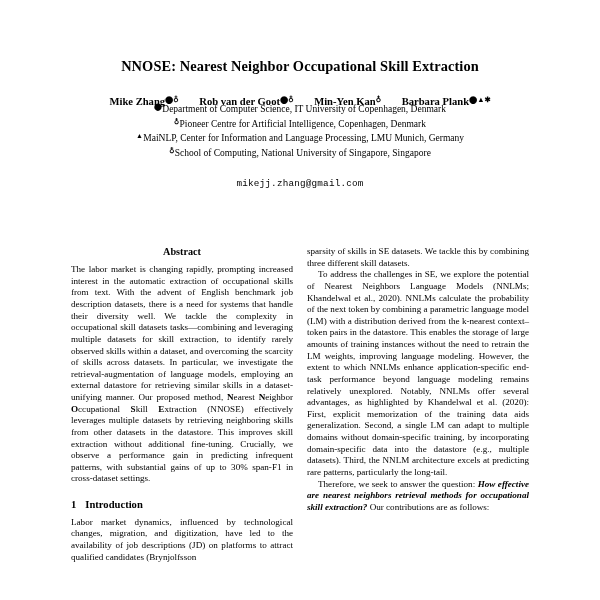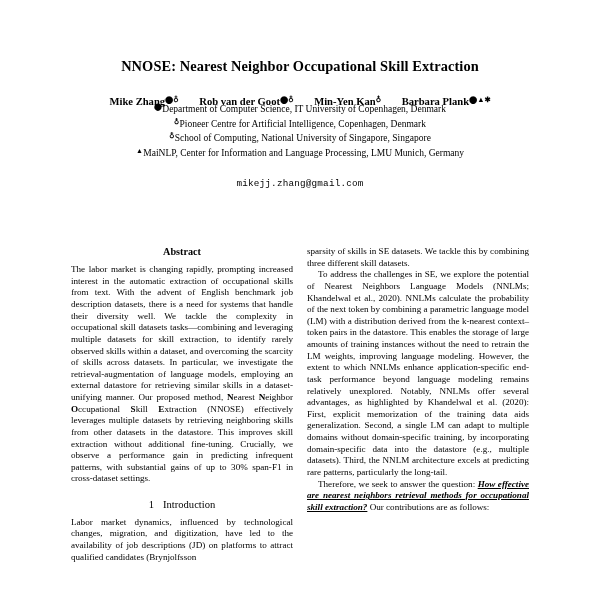--- a/index.html
+++ b/index.html
@@ -100,60 +100,60 @@
   .col-right { left: 307px; }
 
   .sec-center {
     text-align: center;
     font-weight: bold;
     font-size: 10.2px;
     margin: 0 0 7px 0;
     line-height: 1.1;
   }
   .sec-head {
-    font-weight: normal;
+    font-weight: bold;
     font-size: 10.6px;
     margin: 14px 0 5.5px 0;
-    text-align: center;
+    text-align: left;
     line-height: 1.15;
   }
   .sec-head .sec-num { margin-right: 9px; }
 
   p.para {
     margin: 0;
     text-indent: 0;
   }
   p.para + p.para { text-indent: 11px; }
   p.noindent { text-indent: 0 !important; }
 
   .b { font-weight: bold; }
   .i { }
-  .bi { font-weight: bold; font-style: italic; text-decoration: underline; }
+  .bi { font-weight: bold; font-style: italic; }
 </style>
 </head>
 <body>
 
 <div class="page">
 
   <div class="title-block">
     <div class="paper-title">NNOSE: Nearest Neighbor Occupational Skill Extraction</div>
   </div>
 
   <div class="authors-row">
     <span class="author"><span>Mike Zhang</span><span class="sym">⬤♁</span></span>
     <span class="author"><span>Rob van der Goot</span><span class="sym">⬤♁</span></span>
     <span class="author"><span>Min-Yen Kan</span><span class="sym">♁</span></span>
     <span class="author"><span>Barbara Plank</span><span class="sym">⬤▲✱</span></span>
   </div>
 
   <div class="affils">
     <div class="affil-line"><span class="sym">⬤</span><span>Department of Computer Science, IT University of Copenhagen, Denmark</span></div>
     <div class="affil-line"><span class="sym">♁</span><span>Pioneer Centre for Artificial Intelligence, Copenhagen, Denmark</span></div>
+    <div class="affil-line"><span class="sym">▲</span><span>MaiNLP, Center for Information and Language Processing, LMU Munich, Germany</span></div>
     <div class="affil-line"><span class="sym">♁</span><span>School of Computing, National University of Singapore, Singapore</span></div>
-    <div class="affil-line"><span class="sym">▲</span><span>MaiNLP, Center for Information and Language Processing, LMU Munich, Germany</span></div>
   </div>
 
   <div class="email">mikejj.zhang@gmail.com</div>
 
   <div class="col col-left">
     <div class="sec-center">Abstract</div>
     <p class="para noindent"><span>The labor market is changing rapidly, prompting increased interest in the automatic extraction of occupational skills from text. With the advent of English benchmark job description datasets, there is a need for systems that handle their diversity well. We tackle the complexity in occupational skill datasets tasks—combining and leveraging multiple datasets for skill extraction, to identify rarely observed skills within a dataset, and overcoming the scarcity of skills across datasets. In particular, we investigate the retrieval-augmentation of language models, employing an external datastore for retrieving similar skills in a dataset-unifying manner. Our proposed method, </span><span class="b">N</span><span>earest </span><span class="b">N</span><span>eighbor </span><span class="b">O</span><span>ccupational </span><span class="b">S</span><span>kill </span><span class="b">E</span><span>xtraction</span><span> (NNOSE) effectively leverages multiple datasets by retrieving neighboring skills from other datasets in the datastore. This improves skill extraction </span><span class="i">without</span><span> additional fine-tuning. Crucially, we observe a performance gain in predicting infrequent patterns, with substantial gains of up to 30% span-F1 in cross-dataset settings.</span></p>
 
     <div class="sec-head"><span class="sec-num">1</span><span>Introduction</span></div>
     <p class="para noindent">Labor market dynamics, influenced by technological changes, migration, and digitization, have led to the availability of job descriptions (JD) on platforms to attract qualified candidates (Brynjolfsson</p>

